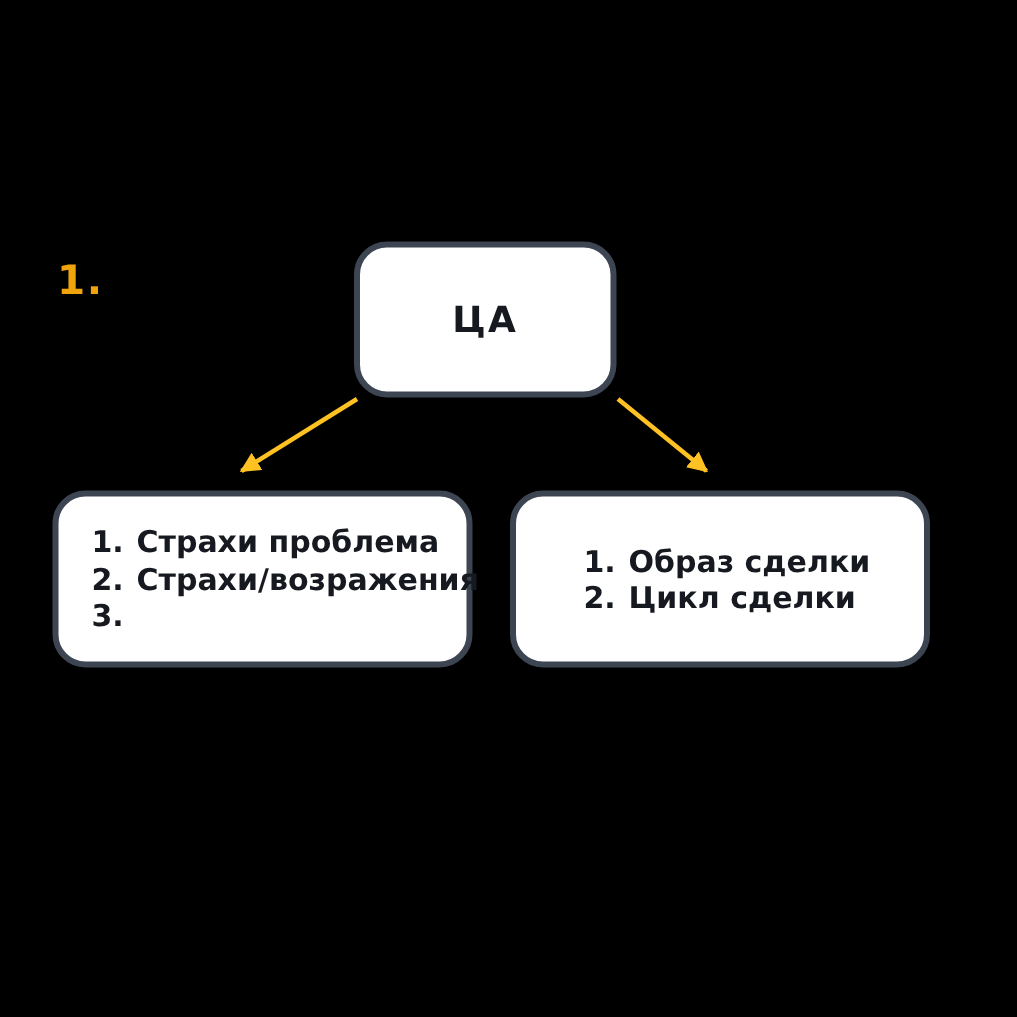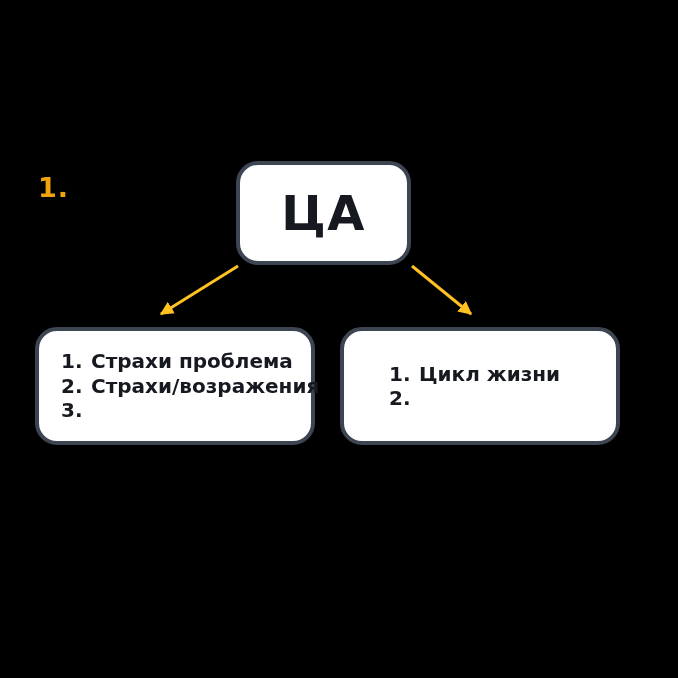--- a/index.html
+++ b/index.html
@@ -40,21 +40,21 @@
     color: #16191f;
   }
   .box-root {
     left: 236px;
     top: 161px;
     width: 175px;
     height: 104px;
     display: flex;
     align-items: center;
     justify-content: center;
-    font-size: 48px;
+    font-size: 24px;
     font-weight: 700;
     letter-spacing: 1.5px;
   }
   .box-list {
     top: 327px;
     width: 280px;
     height: 118px;
     display: flex;
     flex-direction: column;
     justify-content: center;
@@ -112,20 +112,21 @@
       <span class="txt">Страхи/возражения</span>
     </div>
     <div class="row">
       <span class="num">3.</span>
     </div>
   </div>
 
   <div class="box box-list box-right">
     <div class="row">
       <span class="num">1.</span>
-      <span class="txt">Цикл жизни</span>
+      <span class="txt">Образ сделки</span>
     </div>
     <div class="row">
       <span class="num">2.</span>
+      <span class="txt">Цикл сделки</span>
     </div>
   </div>
 
 </div>
 
 </body></html>

